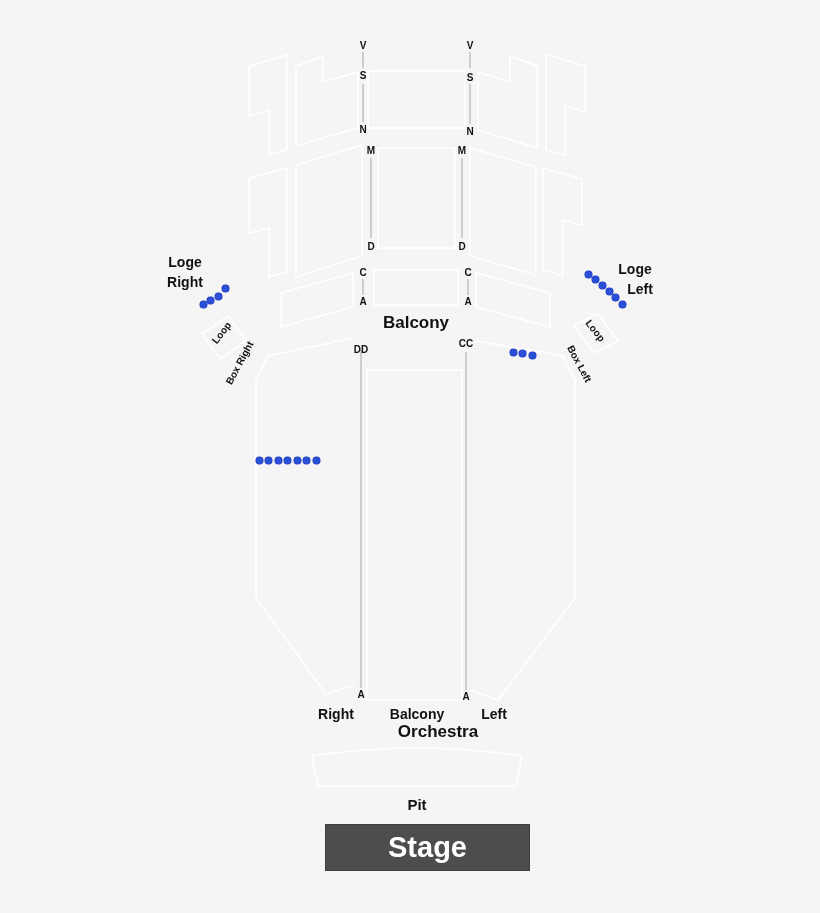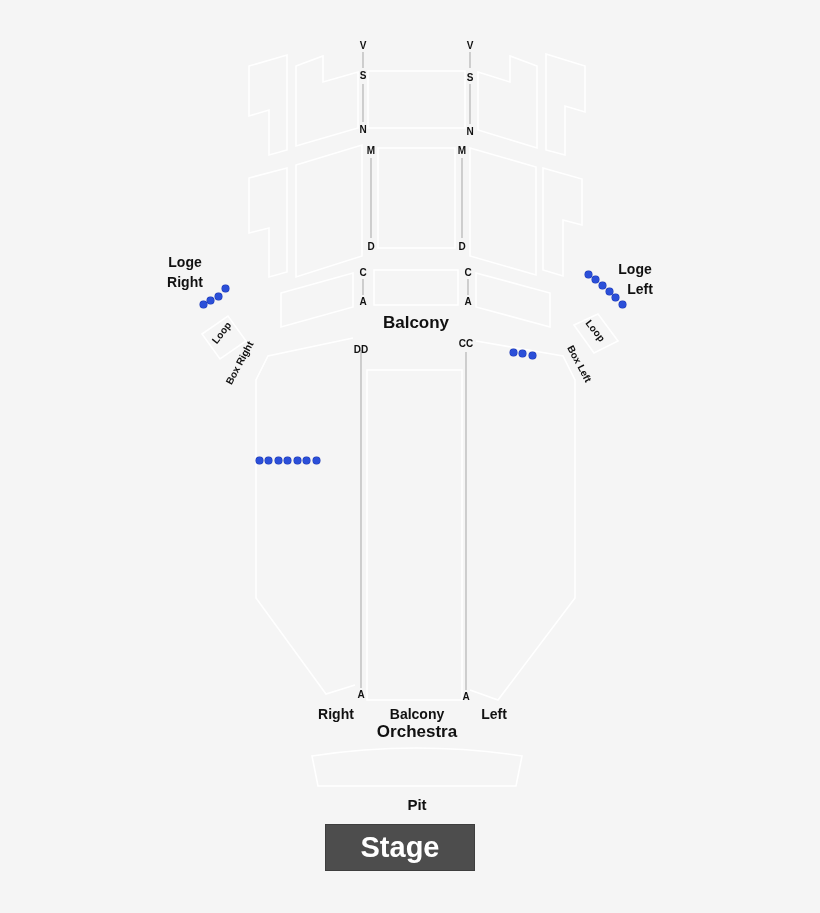--- a/index.html
+++ b/index.html
@@ -10,21 +10,21 @@
   }
   #map { position: absolute; left: 0; top: 0; width: 820px; height: 913px; }
   .outline { fill: none; stroke: #ffffff; stroke-width: 1.6; }
   .aisle { stroke: #bdbdbd; stroke-width: 1.4; }
   .lbl { position: absolute; font-weight: bold; color: #111; white-space: nowrap; transform: translate(-50%, -50%); line-height: 1; }
   .row { font-size: 10px; }
   .sec { font-size: 14px; text-align: center; }
   .big { font-size: 17px; }
   .rot { font-size: 10px; }
   .stage {
-    position: absolute; left: 325px; top: 824px; width: 150px; height: 47px;
+    position: absolute; left: 325px; top: 824px; width: 205px; height: 47px;
     background: #4d4d4d; color: #fff; font-weight: bold; font-size: 29px;
     display: flex; align-items: center; justify-content: center;
     border: 1px solid #3e3e3e; box-sizing: border-box;
   }
   .ada { position: absolute; }
   .ada span {
     position: absolute; width: 7px; height: 7px; border-radius: 50%;
     background: #2b4fd8; box-shadow: 0 0 0 0.5px #1a37b5;
   }
 </style>
@@ -105,21 +105,21 @@
 <div class="lbl sec" style="left:635px;top:269px">Loge</div>
 <div class="lbl sec" style="left:640px;top:289px">Left</div>
 <div class="lbl big" style="left:416px;top:322px">Balcony</div>
 <div class="lbl rot" style="left:222px;top:333px;transform:translate(-50%,-50%) rotate(-52deg)">Loop</div>
 <div class="lbl rot" style="left:595px;top:331px;transform:translate(-50%,-50%) rotate(52deg)">Loop</div>
 <div class="lbl rot" style="left:240px;top:363px;transform:translate(-50%,-50%) rotate(-62deg)">Box Right</div>
 <div class="lbl rot" style="left:579px;top:364px;transform:translate(-50%,-50%) rotate(62deg)">Box Left</div>
 <div class="lbl sec" style="left:336px;top:714px">Right</div>
 <div class="lbl sec" style="left:417px;top:714px">Balcony</div>
 <div class="lbl sec" style="left:494px;top:714px">Left</div>
-<div class="lbl big" style="left:417px;top:731px">Orchestra</div>
+<div class="lbl big" style="left:438px;top:731px">Orchestra</div>
 <div class="lbl sec" style="left:417px;top:804px;font-size:15px">Pit</div>
 
 <div class="stage">Stage</div>
 
 <div class="ada" style="left:0;top:0">
   <span style="left:200px;top:301px"></span>
   <span style="left:207px;top:297px"></span>
   <span style="left:215px;top:293px"></span>
   <span style="left:222px;top:285px"></span>
 </div>

